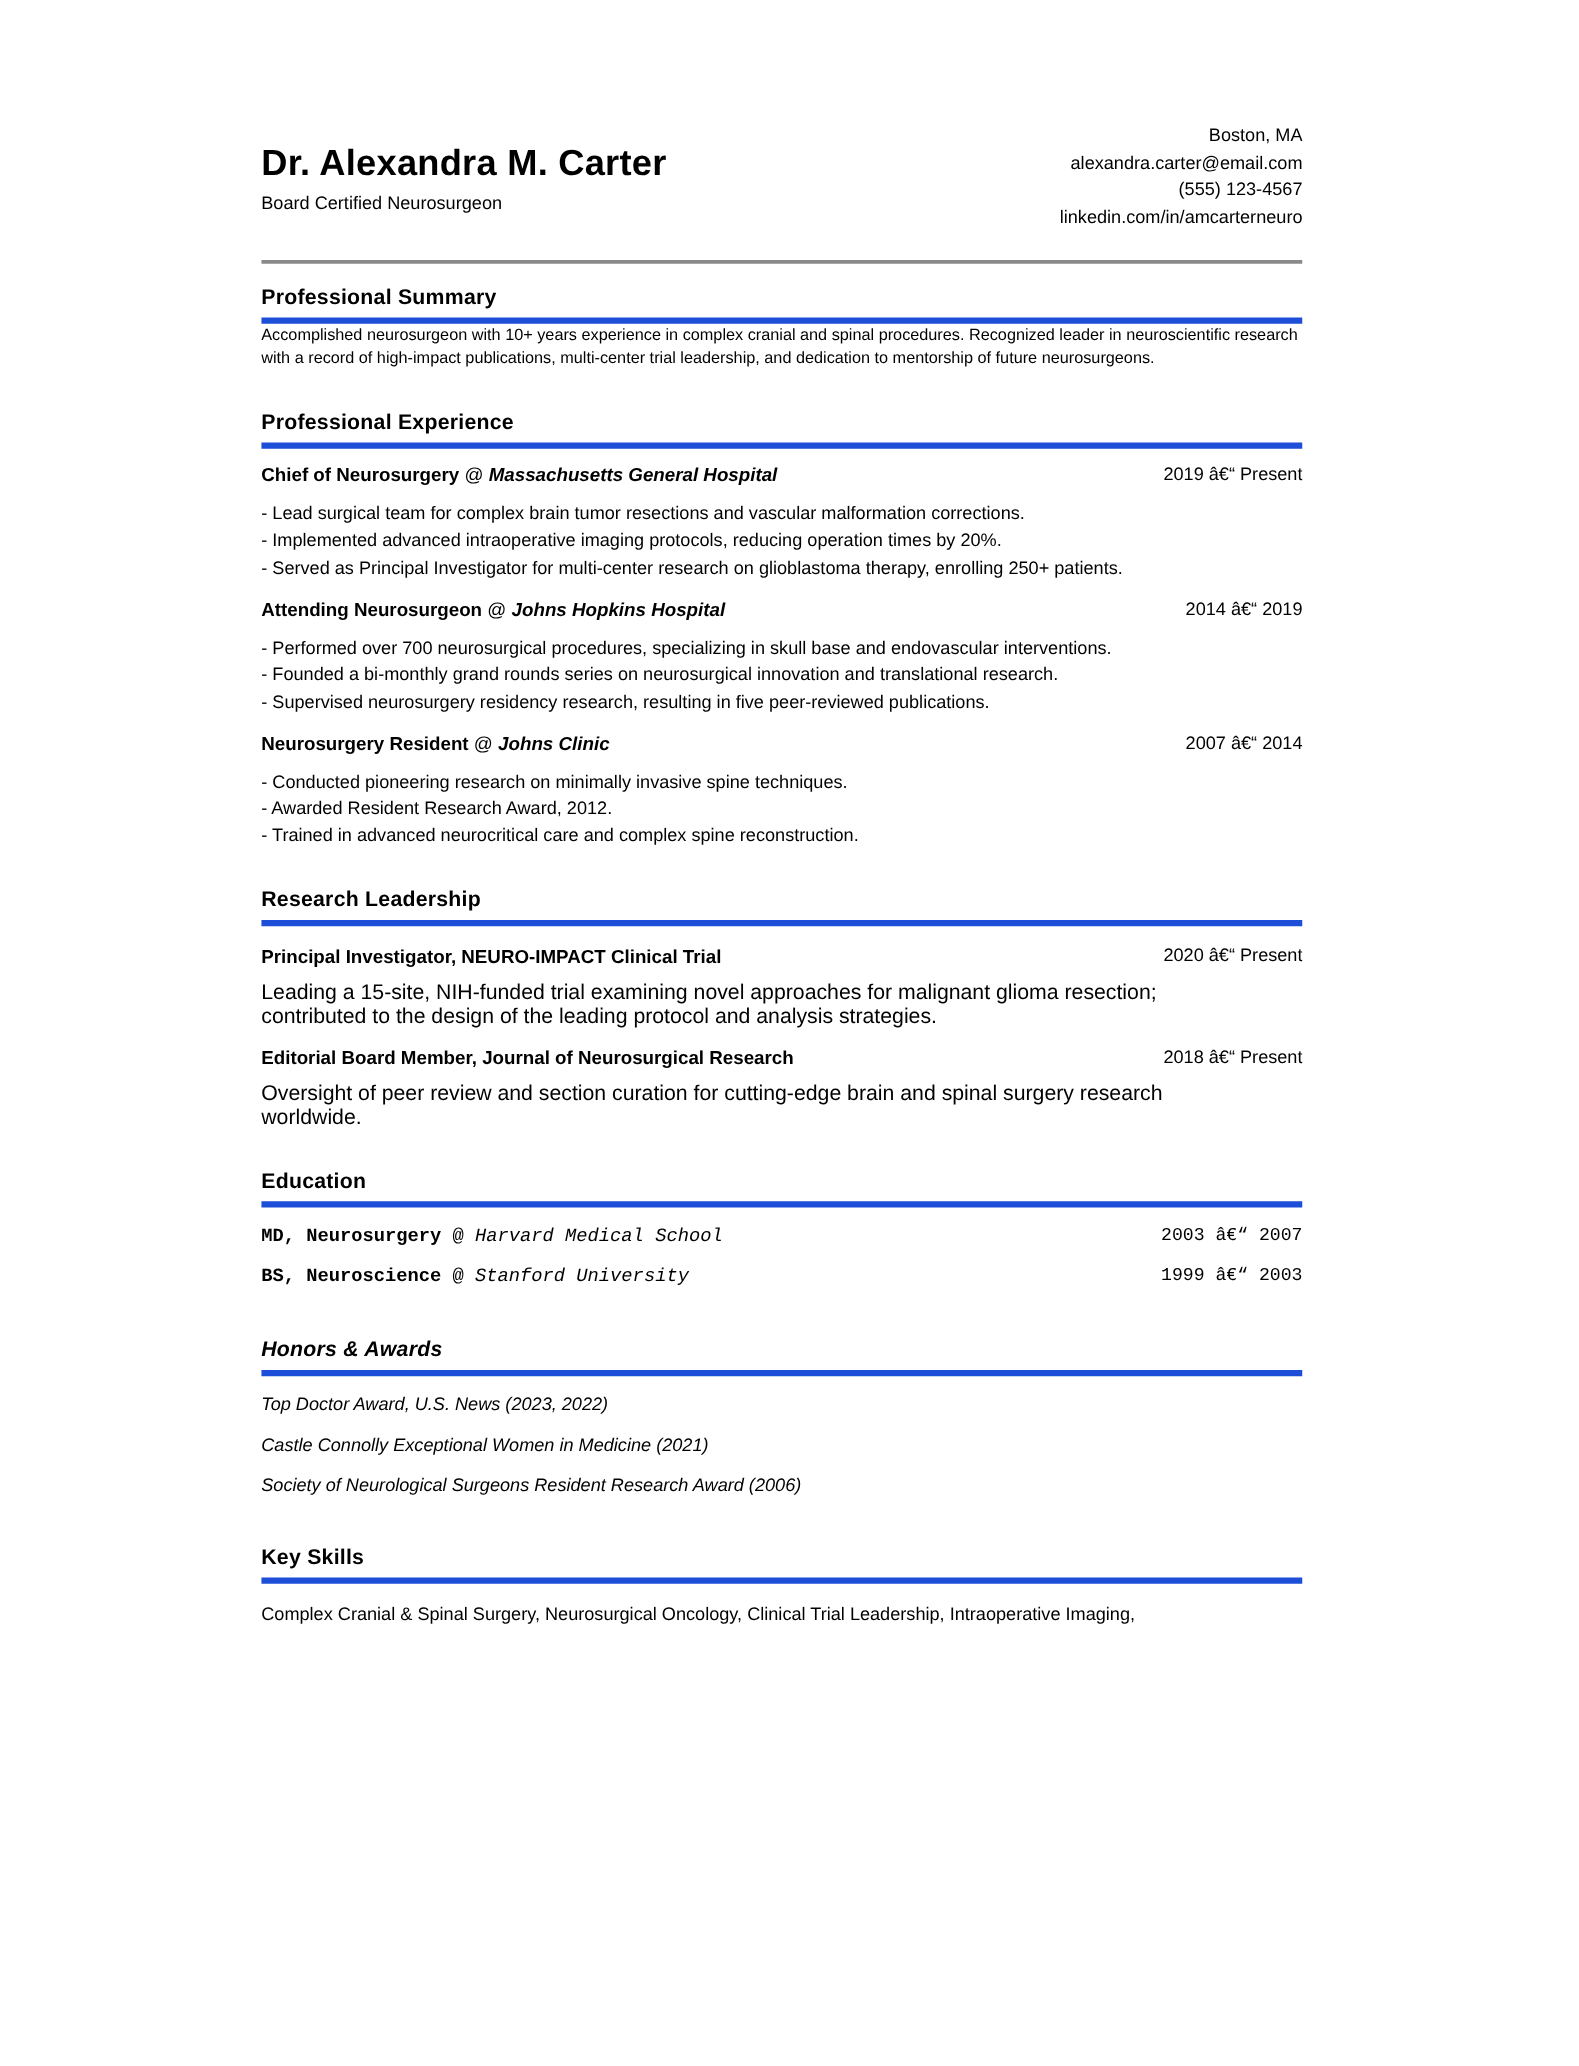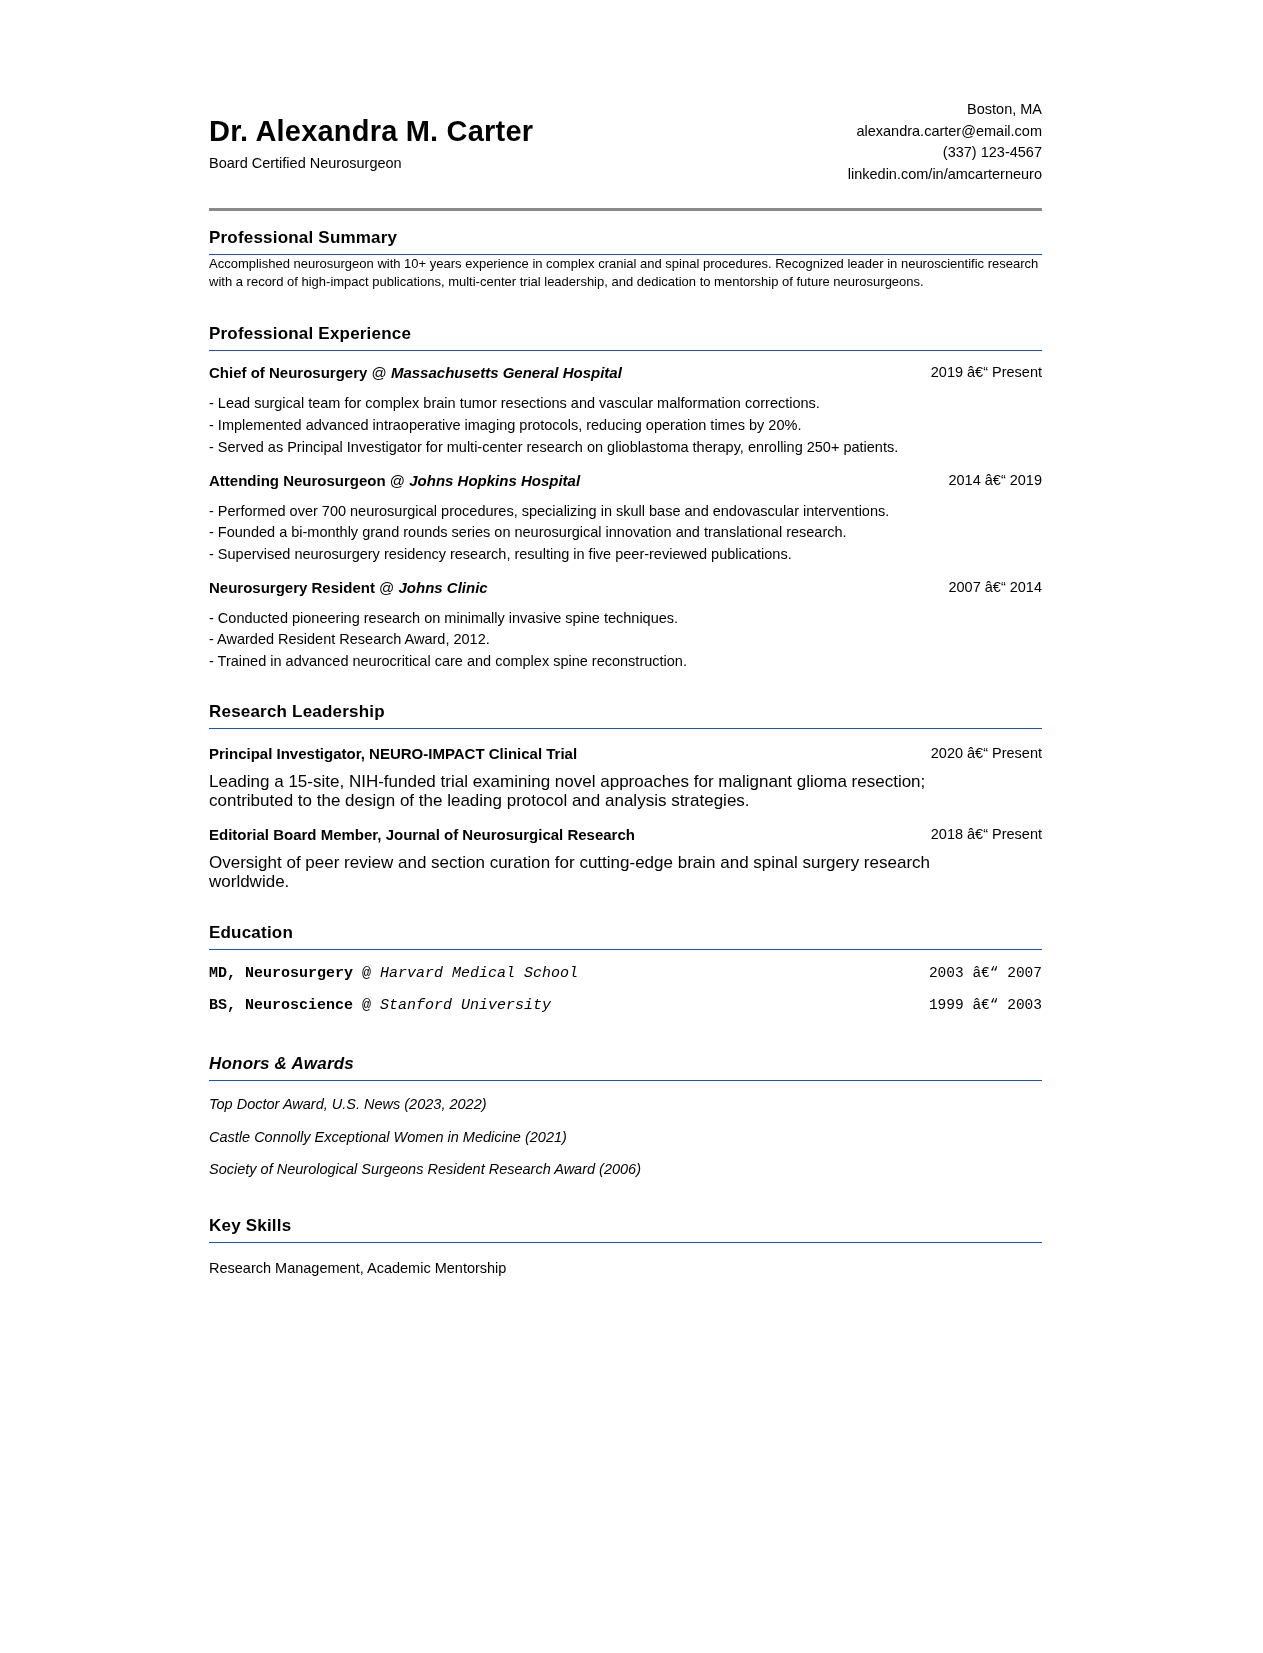--- a/index.html
+++ b/index.html
@@ -52,21 +52,21 @@
     background: #8a8a8a;
     margin-top: 22px;
   }
   
   .section-heading {
     font-size: 17px;
     font-weight: bold;
     letter-spacing: 0.2px;
     line-height: 20px;
     padding-bottom: 6px;
-    border-bottom: 1px solid #1d4ed8;
+    border-bottom: 5px solid #1d4ed8;
   }
   .sec-summary   { margin-top: 17px; }
   .sec-experience{ margin-top: 34px; }
   .sec-research  { margin-top: 29px; }
   .sec-education { margin-top: 32px; }
   .sec-honors    { margin-top: 40px; font-style: italic; }
   .sec-skills    { margin-top: 37px; }
 
   .summary-text {
     font-size: 13px;
@@ -122,21 +122,21 @@
   <div class="content">
 
     <div class="hdr">
       <div>
         <h1 class="hdr-name">Dr. Alexandra M. Carter</h1>
         <div class="hdr-role">Board Certified Neurosurgeon</div>
       </div>
       <div class="hdr-contact">
         <div>Boston, MA</div>
         <div>alexandra.carter@email.com</div>
-        <div>(337) 123-4567</div>
+        <div>(555) 123-4567</div>
         <div>linkedin.com/in/amcarterneuro</div>
       </div>
     </div>
     <div class="hdr-rule"></div>
 
     <div class="sec-summary">
       <div class="section-heading">Professional Summary</div>
       <div class="summary-text">Accomplished neurosurgeon with 10+ years experience in complex cranial and spinal procedures. Recognized leader in neuroscientific research with a record of high-impact publications, multi-center trial leadership, and dedication to mentorship of future neurosurgeons.</div>
     </div>
 
@@ -241,18 +241,19 @@
     <div class="sec-honors">
       <div class="section-heading">Honors &amp; Awards</div>
       <div class="honor-item">Top Doctor Award, U.S. News (2023, 2022)</div>
       <div class="honor-item">Castle Connolly Exceptional Women in Medicine (2021)</div>
       <div class="honor-item">Society of Neurological Surgeons Resident Research Award (2006)</div>
     </div>
 
     <div class="sec-skills">
       <div class="section-heading">Key Skills</div>
       <div class="skills-text">
+        <div>Complex Cranial &amp; Spinal Surgery, Neurosurgical Oncology, Clinical Trial Leadership, Intraoperative Imaging,</div>
         <div>Research Management, Academic Mentorship</div>
       </div>
     </div>
 
   </div>
 </div>
 
 </body></html>

